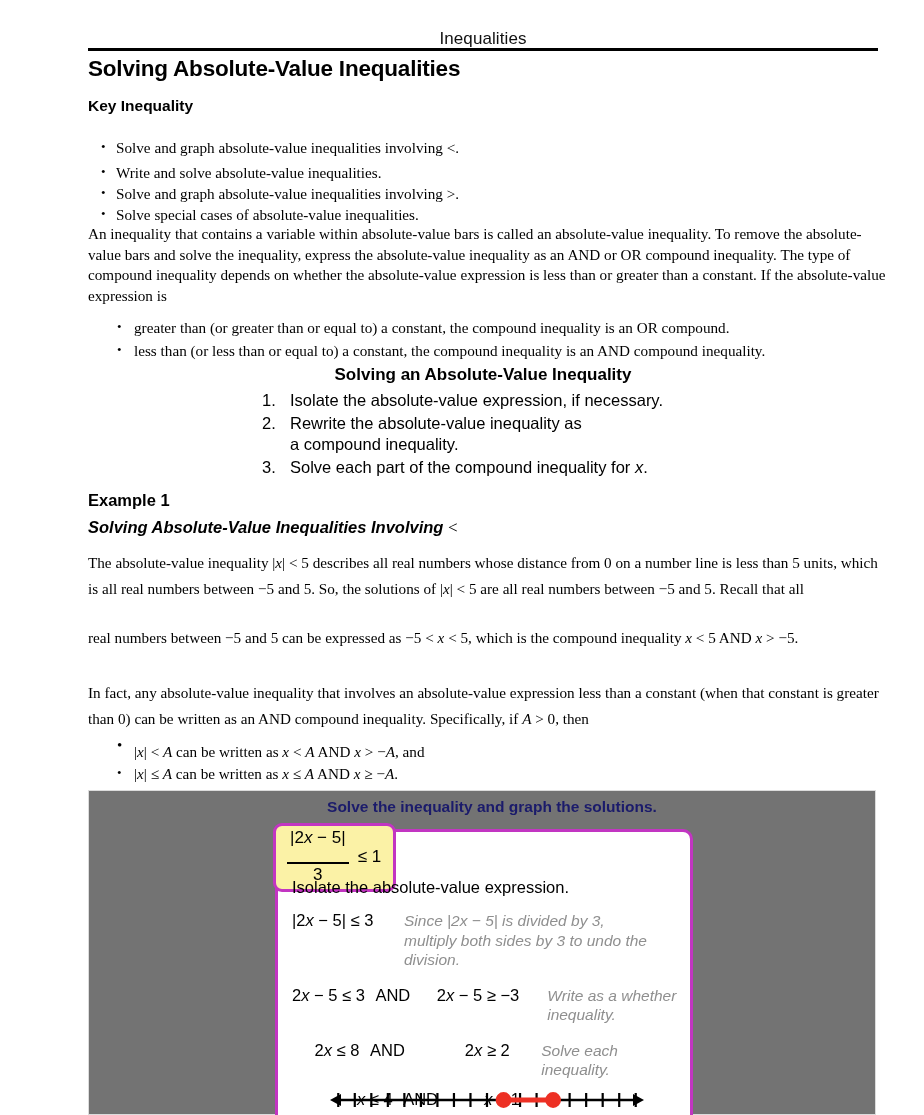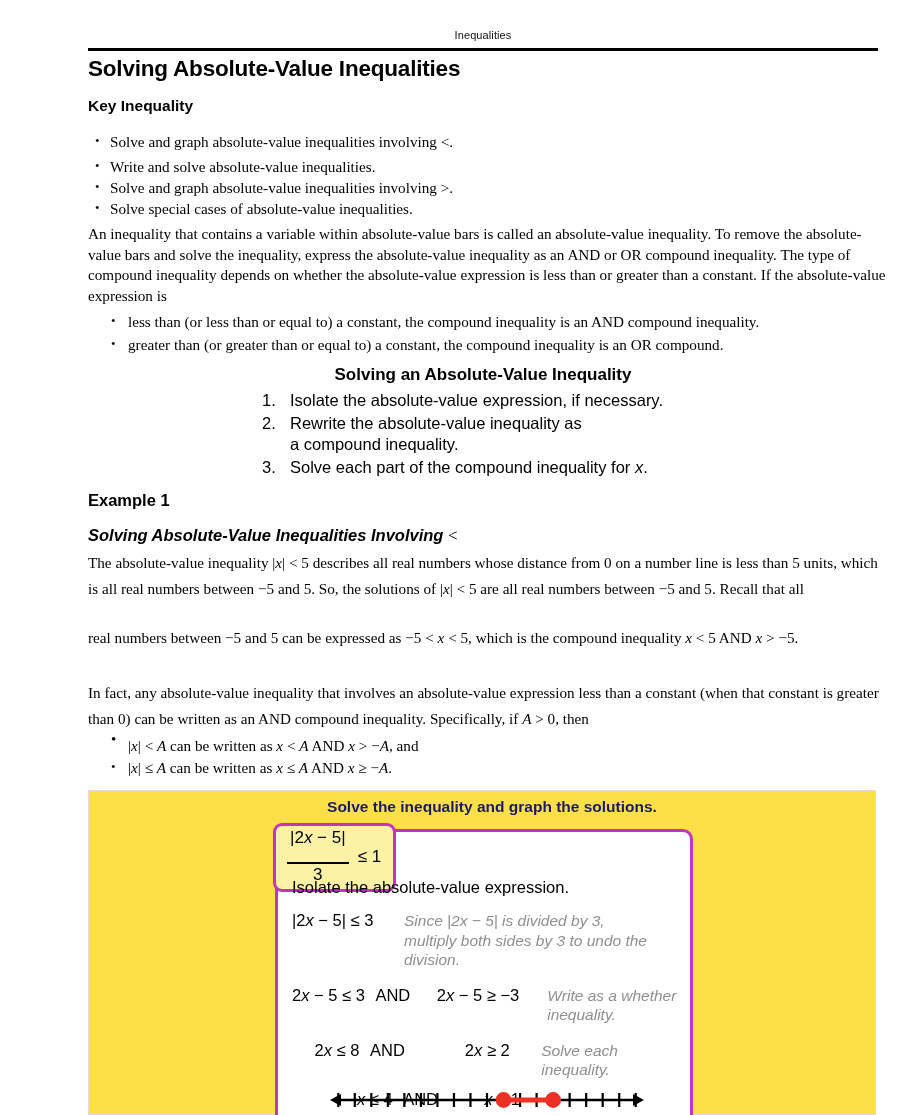--- a/index.html
+++ b/index.html
@@ -15,21 +15,21 @@
   }
 
   .page { position: relative; width: 924px; height: 1115px; }
 
   
   .running-head {
     position: absolute;
     left: 88px; top: 29px; width: 790px;
     text-align: center;
     font-family: "Liberation Sans", sans-serif;
-    font-size: 11px;
+    font-size: 17px;
     color: #111;
     letter-spacing: .1px;
   }
   .head-rule {
     position: absolute;
     left: 88px; top: 48px; width: 790px; height: 3px;
     background: #000;
     border-bottom: 1px solid #000;
   }
 
@@ -49,21 +49,21 @@
     font-family: "Liberation Sans", sans-serif;
     font-weight: bold;
     font-size: 15.5px;
     color: #000;
   }
 
   
   .bullets {
     position: absolute;
     list-style: none;
-    margin: 4px; padding: 0;
+    margin: 10px; padding: 0;
   }
   .bullets li {
     position: relative;
     padding-left: 18px;
     font-size: 15.2px;
     line-height: 20.5px;
     white-space: nowrap;
   }
   .bullets li::before {
     content: "•";
@@ -132,30 +132,29 @@
     font-weight: bold;
     font-size: 16.5px;
   }
   .ex-sub {
     position: absolute;
     left: 88px; top: 518px;
     font-family: "Liberation Sans", sans-serif;
     font-weight: bold;
     font-style: italic;
     font-size: 16.5px;
-    margin-top: 8px;
   }
   .ex-sub .op { font-style: normal; font-weight: normal; font-family: "Liberation Serif", serif; font-size: 17px; }
 
   
   .example-card {
     position: absolute;
     left: 88px; top: 790px;
     width: 788px; height: 325px;
-    background: #fde047;
+    background: #737373;
     border: 1px solid #dcdcdc;
   }
   .card-heading {
     position: absolute;
     left: 168px; top: 7px;
     width: 470px;
     text-align: center;
     font-family: "Liberation Sans", sans-serif;
     font-weight: bold;
     font-size: 15.5px;
@@ -280,22 +279,22 @@
   <ul class="bullets" id="objectives">
     <li>Solve and graph absolute-value inequalities involving &lt;.</li>
     <li>Write and solve absolute-value inequalities.</li>
     <li>Solve and graph absolute-value inequalities involving &gt;.</li>
     <li>Solve special cases of absolute-value inequalities.</li>
   </ul>
 
   <div class="para" id="intro-para">An inequality that contains a variable within absolute-value bars is called an absolute-value inequality. To remove the absolute-value bars and solve the inequality, express the absolute-value inequality as an AND or OR compound inequality. The type of compound inequality depends on whether the absolute-value expression is less than or greater than a constant. If the absolute-value expression is</div>
 
   <ul class="bullets" id="type-bullets">
+    <li>greater than (or greater than or equal to) a constant, the compound inequality is an OR compound.</li>
     <li>less than (or less than or equal to) a constant, the compound inequality is an AND compound inequality.</li>
-    <li>greater than (or greater than or equal to) a constant, the compound inequality is an OR compound.</li>
   </ul>
 
   <div class="proc-title">Solving an Absolute-Value Inequality</div>
   <ol class="proc-list">
     <li>
       <span class="num">1.</span>
       <span>Isolate the absolute-value expression, if necessary.</span>
     </li>
     <li>
       <span class="num">2.</span>

